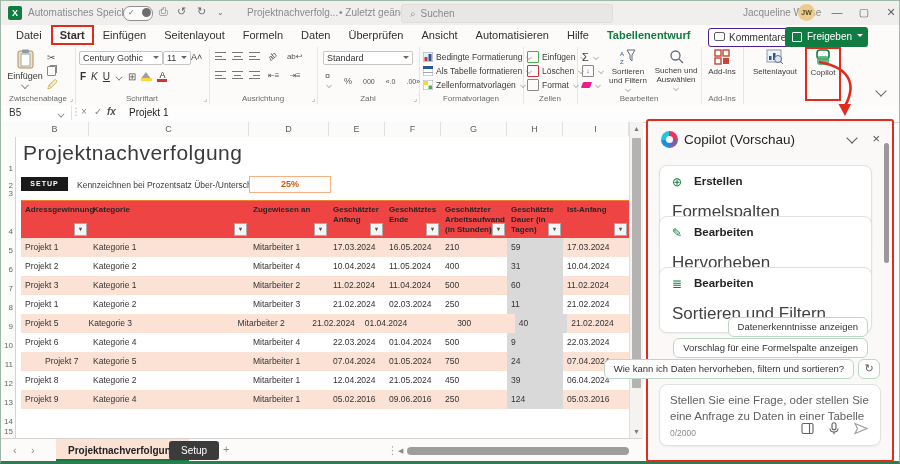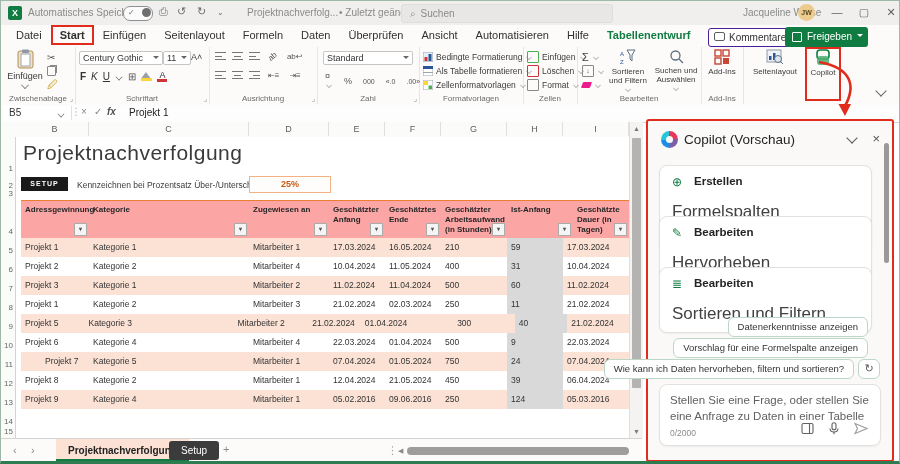--- a/index.html
+++ b/index.html
@@ -65,21 +65,21 @@
   
   .sheet{position:absolute;left:0;top:136px;width:641px;height:301px;background:#fff;overflow:hidden;}
   .gutter{position:absolute;left:0;top:0;width:14px;height:100%;border-right:1px solid #d6d4d2;background:#fbfbfa;}
   .rn{position:absolute;right:2px;font-size:8px;color:#666;width:12px;text-align:right;}
   .sheet-title{position:absolute;left:22px;top:4px;font-size:21px;color:#3a3a3a;letter-spacing:.5px;}
   .setup-btn{position:absolute;left:20px;top:40px;width:47px;height:14px;background:#1a1a1a;color:#fff;font-size:7px;font-weight:bold;
     text-align:center;line-height:14px;letter-spacing:1px;}
   .thr-label{position:absolute;left:76px;top:43px;font-size:8.5px;color:#3b3b3b;}
   .thr-box{position:absolute;left:248px;top:39px;width:80px;height:15px;border:1px solid #f4b183;background:#fffdfb;
     color:#c55a11;font-size:9px;font-weight:bold;text-align:center;line-height:15px;}
-  .thead{position:absolute;left:20px;top:63px;width:608px;height:38px;background:#fca5a5;border-top:1px solid #ED7D31;border-bottom:1px solid #ED7D31;display:flex;}
+  .thead{position:absolute;left:20px;top:63px;width:608px;height:38px;background:#ef4444;border-top:1px solid #ED7D31;border-bottom:1px solid #ED7D31;display:flex;}
   .th{position:relative;box-sizing:border-box;padding:4px 14px 2px 4px;font-size:8px;font-weight:bold;color:#262626;line-height:1.25;}
   .filterbtn{position:absolute;right:2px;bottom:3px;width:11px;height:11px;border:1px solid #ababab;background:#f5f5f5;
     font-size:6px;color:#555;text-align:center;line-height:10px;}
   .tbody{position:absolute;left:20px;top:101px;width:608px;}
   .trow{display:flex;height:19px;}
   .trow:nth-child(odd){background:#FBE2D5;}
   .tcell{box-sizing:border-box;padding:4px 2px 0 4px;font-size:8.5px;color:#333;white-space:nowrap;overflow:hidden;}
   .tcell.dur{background:#D9D9D9;}
   .vscroll{position:absolute;left:628px;top:121px;width:13px;height:316px;background:#f4f3f2;border-left:1px solid #e1dfdd;}
   .vthumb{position:absolute;left:2px;top:16px;width:9px;height:250px;background:#b5b3b1;border-radius:1px;}
@@ -418,22 +418,22 @@
     <div class="setup-btn">SETUP</div>
     <div class="thr-label">Kennzeichnen bei Prozentsatz Über-/Unterschreitung:</div>
     <div class="thr-box">25%</div>
     <div class="thead" id="table-head">
         <div class="th" style="width: 68px;"><span>Adressgewinnung</span><span class="filterbtn">▾</span></div>
         <div class="th" style="width: 160px;"><span>Kategorie</span><span class="filterbtn">▾</span></div>
         <div class="th" style="width: 80px;"><span>Zugewiesen an</span><span class="filterbtn">▾</span></div>
         <div class="th" style="width: 56px;"><span>Geschätzter Anfang</span><span class="filterbtn">▾</span></div>
         <div class="th" style="width: 56px;"><span>Geschätztes Ende</span><span class="filterbtn">▾</span></div>
         <div class="th" style="width: 66px;"><span>Geschätzter Arbeitsaufwand (in Stunden)</span><span class="filterbtn">▾</span></div>
+        <div class="th" style="width: 56px;"><span>Geschätzte Dauer (in Tagen)</span><span class="filterbtn">▾</span></div>
         <div class="th" style="width: 66px;"><span>Ist-Anfang</span><span class="filterbtn">▾</span></div>
-        <div class="th" style="width: 56px;"><span>Geschätzte Dauer (in Tagen)</span><span class="filterbtn">▾</span></div>
       </div>
     <div class="tbody" id="table-rows">
         <div class="trow">
           <div class="tcell" style="width: 68px;">Projekt 1</div>
           <div class="tcell" style="width: 160px;">Kategorie 1</div>
           <div class="tcell" style="width: 80px;">Mitarbeiter 1</div>
           <div class="tcell" style="width: 56px;">17.03.2024</div>
           <div class="tcell" style="width: 56px;">16.05.2024</div>
           <div class="tcell" style="width: 66px;">210</div>
           <div class="tcell dur" style="width: 56px;">59</div>

